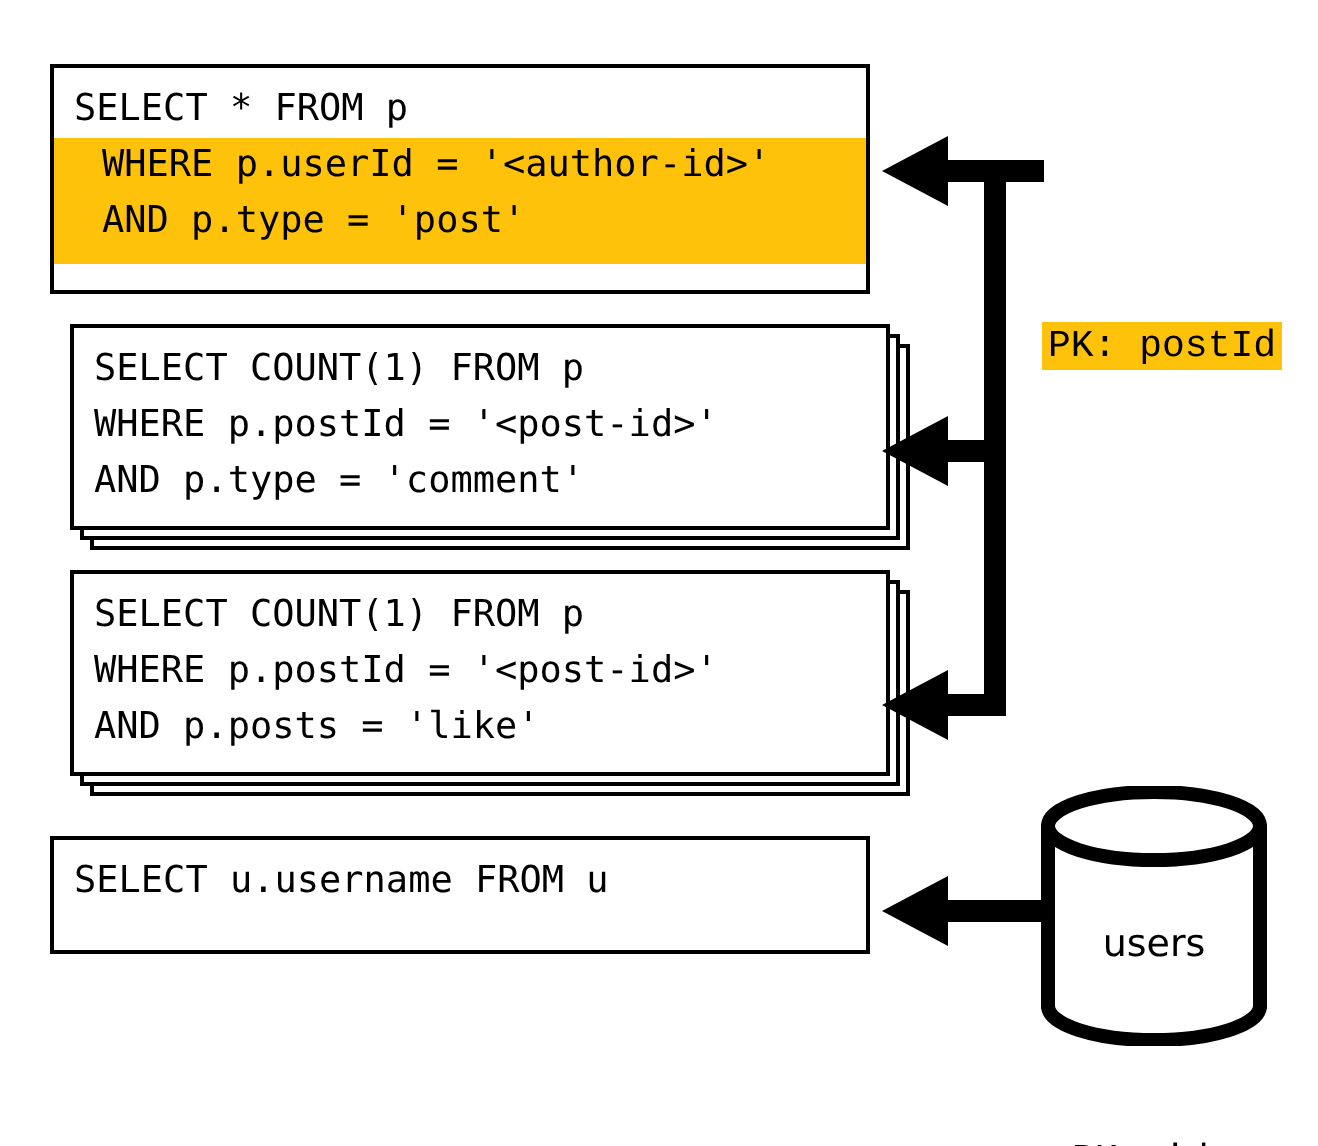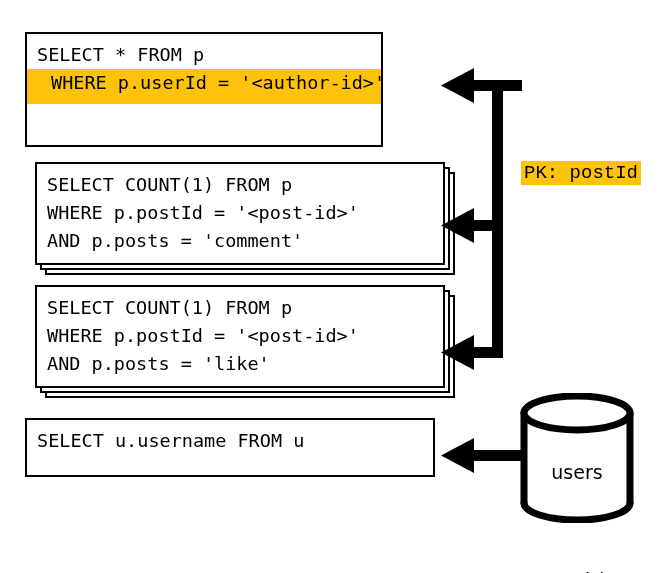--- a/index.html
+++ b/index.html
@@ -88,34 +88,35 @@
   .pk.hl {
     background: #FFC20A;
     padding: 1px 3px;
   }
 </style>
 </head>
 <body>
 
 <div id="canvas">
 
-  <div class="qbox" id="qbox1" style="left:25px; top:32px; width:358px; height:115px;">
+  <div class="qbox" id="qbox1" style="left:25px; top:32px; width:410px; height:115px;">
     <div class="pad-top"></div>
     <div class="line">SELECT * FROM p</div>
     <div class="line hl">WHERE p.userId = '&lt;author-id&gt;'</div>
+    <div class="line hl">AND p.type = 'post'</div>
     <div class="pad-bot hl"></div>
   </div>
 
   <div class="stack-l2" style="left:45px; top:172px; width:410px; height:103px;"></div>
   <div class="stack-l1" style="left:40px; top:167px; width:410px; height:103px;"></div>
   <div class="qbox" id="qbox2" style="left:35px; top:162px; width:410px; height:103px;">
     <div class="pad-top"></div>
     <div class="line">SELECT COUNT(1) FROM p</div>
     <div class="line">WHERE p.postId = '&lt;post-id&gt;'</div>
-    <div class="line">AND p.posts = 'comment'</div>
+    <div class="line">AND p.type = 'comment'</div>
     <div class="pad-bot"></div>
   </div>
 
   <div class="stack-l2" style="left:45px; top:295px; width:410px; height:103px;"></div>
   <div class="stack-l1" style="left:40px; top:290px; width:410px; height:103px;"></div>
   <div class="qbox" id="qbox3" style="left:35px; top:285px; width:410px; height:103px;">
     <div class="pad-top"></div>
     <div class="line">SELECT COUNT(1) FROM p</div>
     <div class="line">WHERE p.postId = '&lt;post-id&gt;'</div>
     <div class="line">AND p.posts = 'like'</div>

